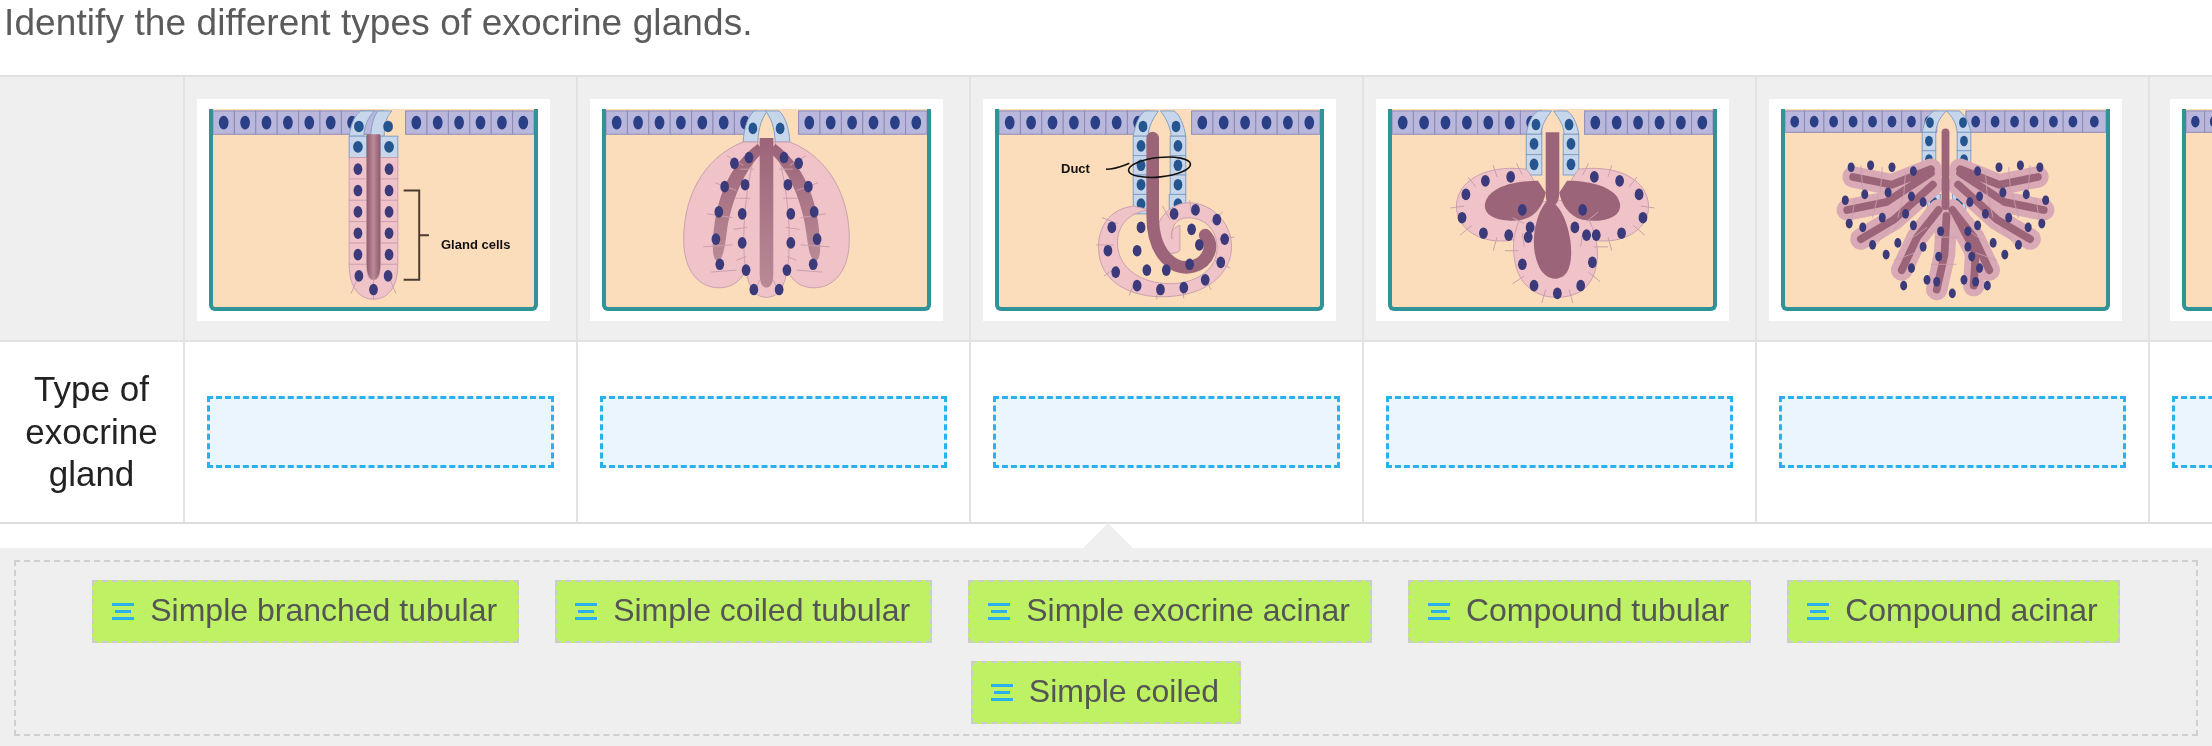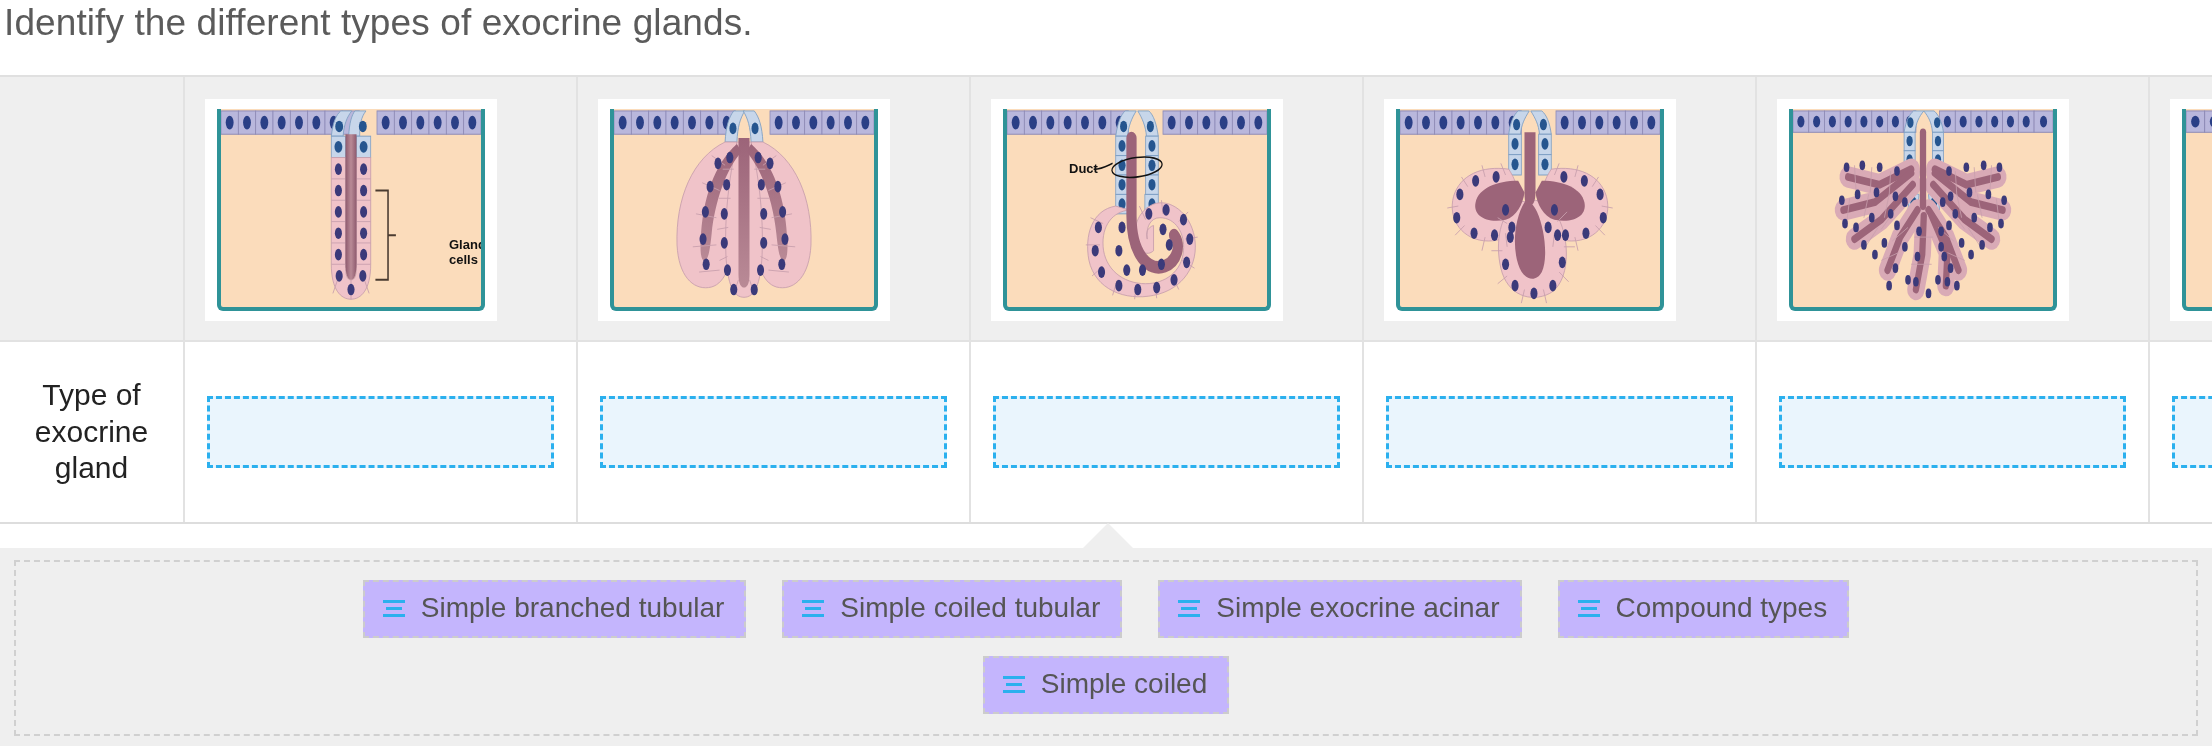--- a/index.html
+++ b/index.html
@@ -44,40 +44,40 @@
   .cell.img-col   { width: 393px; }
   .cell.img-col.last { width: 62px; border-right: none; }
 
   .row-answer .cell { background:#fff; }
 
   
   .row-label {
     height: 100%;
     display: flex; align-items: center; justify-content: center;
     text-align: center;
-    font-size: 30px; color: #222; line-height: 1.22;
+    font-size: 35px; color: #222; line-height: 1.22;
     padding: 17px 6px;
   }
 
   
   .dropzone {
     position: absolute;
     left: 22px; right: 22px;
     top: 50%; transform: translateY(-50%);
     height: 72px;
     border: 3px dashed #2bb0ee;
     background: #eaf5fd;
   }
   .cell.img-col.last .dropzone { left: 22px; right: -120px; }
 
   
   .panel-pad {
     position: absolute;
-    left: 20px; top: 22px;
-    width: 292px; height: 222px;
+    left: 12px; top: 22px;
+    width: 353px; height: 222px;
     background: #ffffff;
     padding: 10px 12px;
   }
   .cell.img-col.last .panel-pad { left: 20px; width: 200px; }
 
   .panel {
     position: relative;
     width: 100%; height: 100%;
     background: #fbdcbb;
     border: 4px solid #2f9398;
@@ -113,24 +113,24 @@
   .chips-row {
     display: flex; justify-content: center; align-items: center;
     gap: 36px;
     width: 100%;
   }
   .chips-row.r1 { margin-top: 18px; }
   .chips-row.r2 { margin-top: 18px; }
 
   .chip {
     display: inline-flex; align-items: center; gap: 16px;
-    background: #c4b5fd;
+    background: #bef264;
     border: 2px dashed #cccccc;
     padding: 10px 20px 12px 18px;
-    font-size: 28px;
+    font-size: 32px;
     color: #555555;
     white-space: nowrap;
     cursor: grab;
   }
   .drag-icon {
     display: inline-block;
     width: 22px; height: 20px;
     position: relative;
     flex: 0 0 auto;
   }
@@ -892,21 +892,29 @@
               <i></i>
             </span>
           <span>Simple exocrine acinar</span>
         </div>
         <div class="chip">
           <span class="drag-icon">
               <i></i>
               <i></i>
               <i></i>
             </span>
-          <span>Compound types</span>
+          <span>Compound tubular</span>
+        </div>
+        <div class="chip">
+          <span class="drag-icon">
+              <i></i>
+              <i></i>
+              <i></i>
+            </span>
+          <span>Compound acinar</span>
         </div>
       </div>
 
       <div class="chips-row r2">
         <div class="chip">
           <span class="drag-icon">
               <i></i>
               <i></i>
               <i></i>
             </span>

